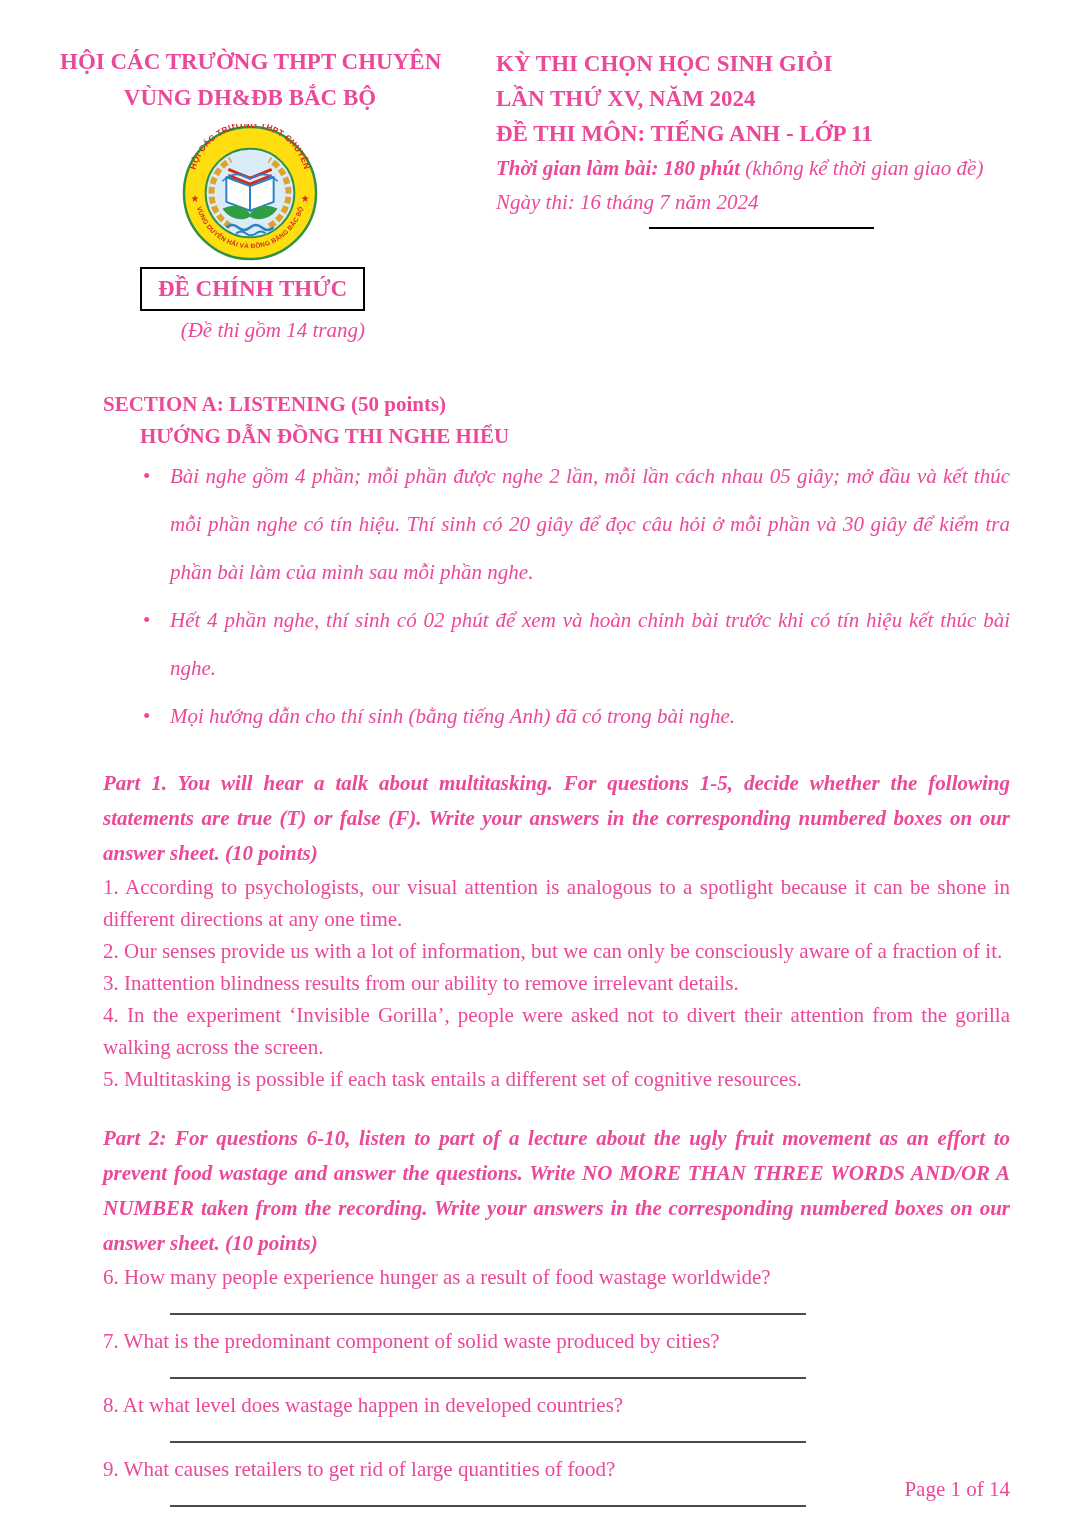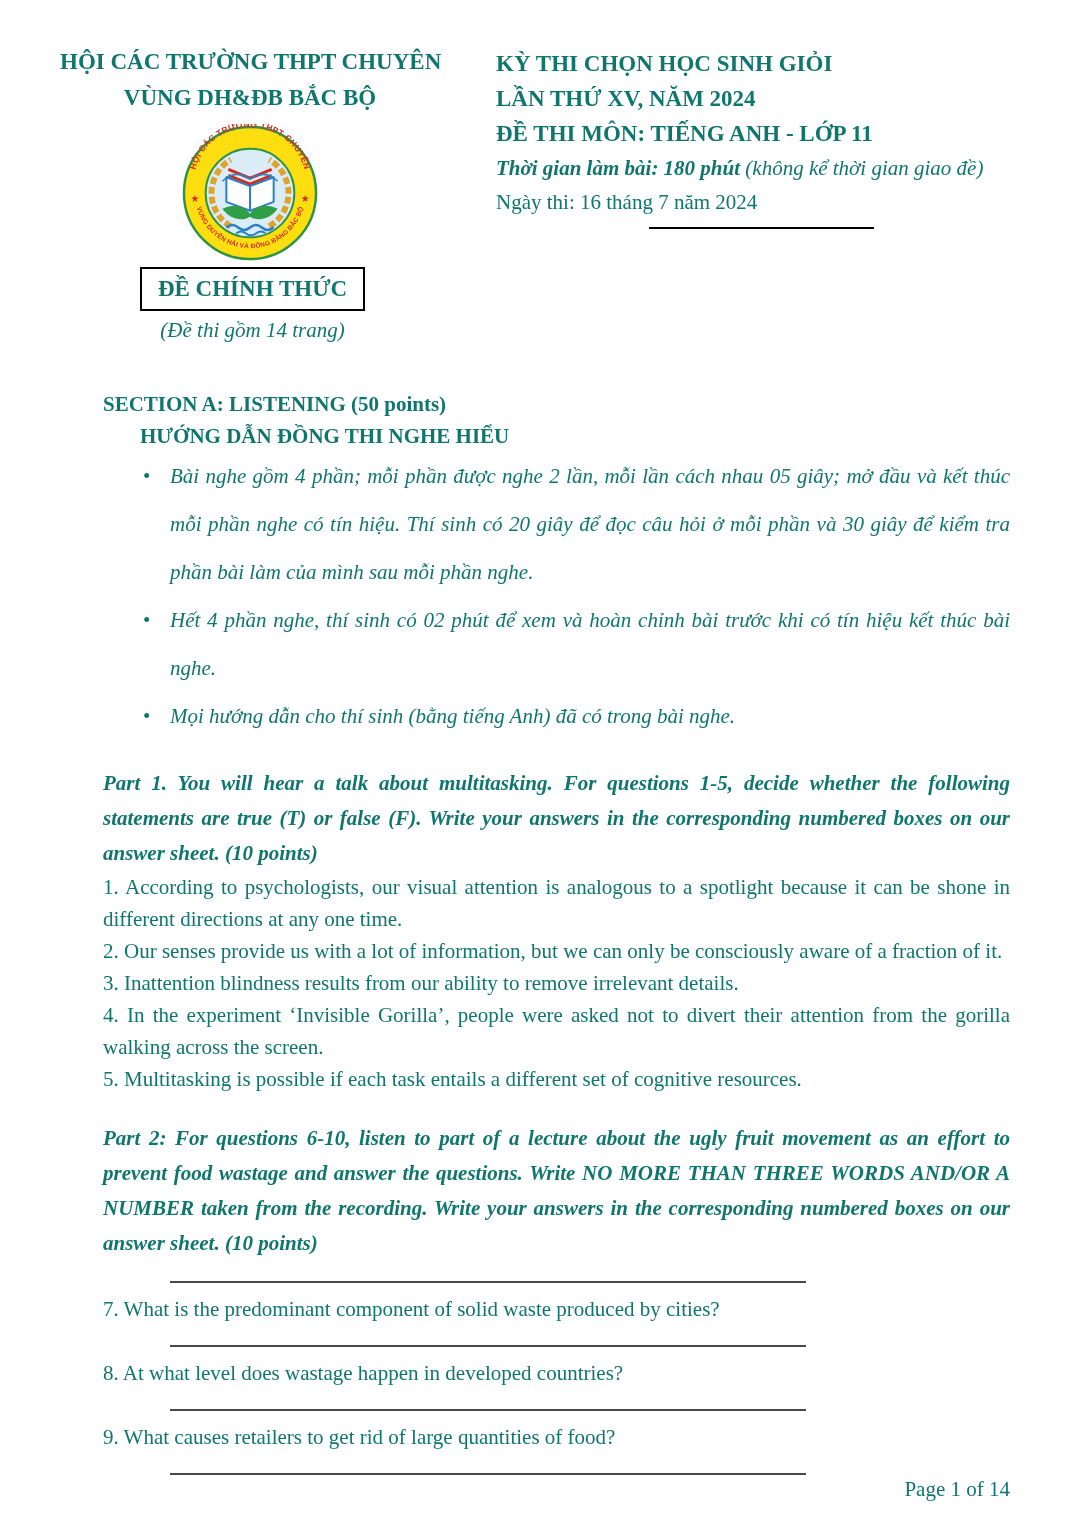--- a/index.html
+++ b/index.html
@@ -1,51 +1,51 @@
 <!DOCTYPE html>
 <html><head>
 <meta charset="utf-8">
 <style>
   html,body { margin:0; padding:0; background:#ffffff; }
   .page {
     position:relative;
     width:1086px; height:1536px;
     background:#ffffff;
-    color:#0f766e;
+    color:#ec4899;
     font-family:"Liberation Serif","DejaVu Serif",serif;
     overflow:hidden;
   }
 
   
   .header-left {
     position:absolute; left:60px; top:44px; width:380px;
     text-align:center;
   }
   .org-line { font-size:23px; font-weight:bold; line-height:36px; white-space:nowrap; }
   .logo-wrap { margin-top:8px; }
 
   .header-right {
     position:absolute; left:496px; top:46px; width:530px;
     text-align:left;
   }
   .ht-bold { font-size:23px; font-weight:bold; line-height:35px; white-space:nowrap; }
   .ht-duration { font-size:21px; line-height:34px; white-space:nowrap;font-style:italic; }
   .ht-duration b { font-weight:bold; }
-  .ht-date { font-size:21px; line-height:34px; white-space:nowrap; }
+  .ht-date { font-size:21px; font-style:italic; line-height:34px; white-space:nowrap; }
   .header-divider { width:225px; border-top:2.5px solid #000; margin:8px auto 0 auto; }
 
   
   .official-box {
     position:absolute; left:140px; top:267px; width:225px; height:44px;
     border:2.5px solid #000; box-sizing:border-box;
     font-size:23px; font-weight:bold; text-align:center; line-height:40px;
   }
   .pages-note {
     position:absolute; left:140px; top:318px; width:225px;
-    font-size:21px; font-style:italic; text-align:center;
+    font-size:21px; font-style:italic; text-align:right;
   }
 
   
   .content { position:absolute; left:103px; top:388px; width:907px; }
   .sec-title { font-size:21px; font-weight:bold; line-height:32px; }
   .sec-sub   { font-size:21px; font-weight:bold; line-height:32px; margin-left:37px; }
 
   .instr { margin:0; padding:0; list-style:none; }
   .instr li {
     position:relative; padding-left:67px;
@@ -145,20 +145,21 @@
     </ul>
 
     <p class="part-intro">Part 1. You will hear a talk about multitasking. For questions 1-5, decide whether the following statements are true (T) or false (F). Write your answers in the corresponding numbered boxes on our answer sheet. (10 points)</p>
     <p class="q">1. According to psychologists, our visual attention is analogous to a spotlight because it can be shone in different directions at any one time.</p>
     <p class="q">2. Our senses provide us with a lot of information, but we can only be consciously aware of a fraction of it.</p>
     <p class="q">3. Inattention blindness results from our ability to remove irrelevant details.</p>
     <p class="q">4. In the experiment ‘Invisible Gorilla’, people were asked not to divert their attention from the gorilla walking across the screen.</p>
     <p class="q">5. Multitasking is possible if each task entails a different set of cognitive resources.</p>
 
     <p class="part-intro">Part 2: For questions 6-10, listen to part of a lecture about the ugly fruit movement as an effort to prevent food wastage and answer the questions. Write NO MORE THAN THREE WORDS AND/OR A NUMBER taken from the recording. Write your answers in the corresponding numbered boxes on our answer sheet. (10 points)</p>
+    <p class="q">6. How many people experience hunger as a result of food wastage worldwide?</p>
     <div class="answer-line"></div>
     <p class="q">7. What is the predominant component of solid waste produced by cities?</p>
     <div class="answer-line"></div>
     <p class="q">8. At what level does wastage happen in developed countries?</p>
     <div class="answer-line"></div>
     <p class="q">9. What causes retailers to get rid of large quantities of food?</p>
     <div class="answer-line"></div>
   </div>
 
   <div class="footer">Page 1 of 14</div>

